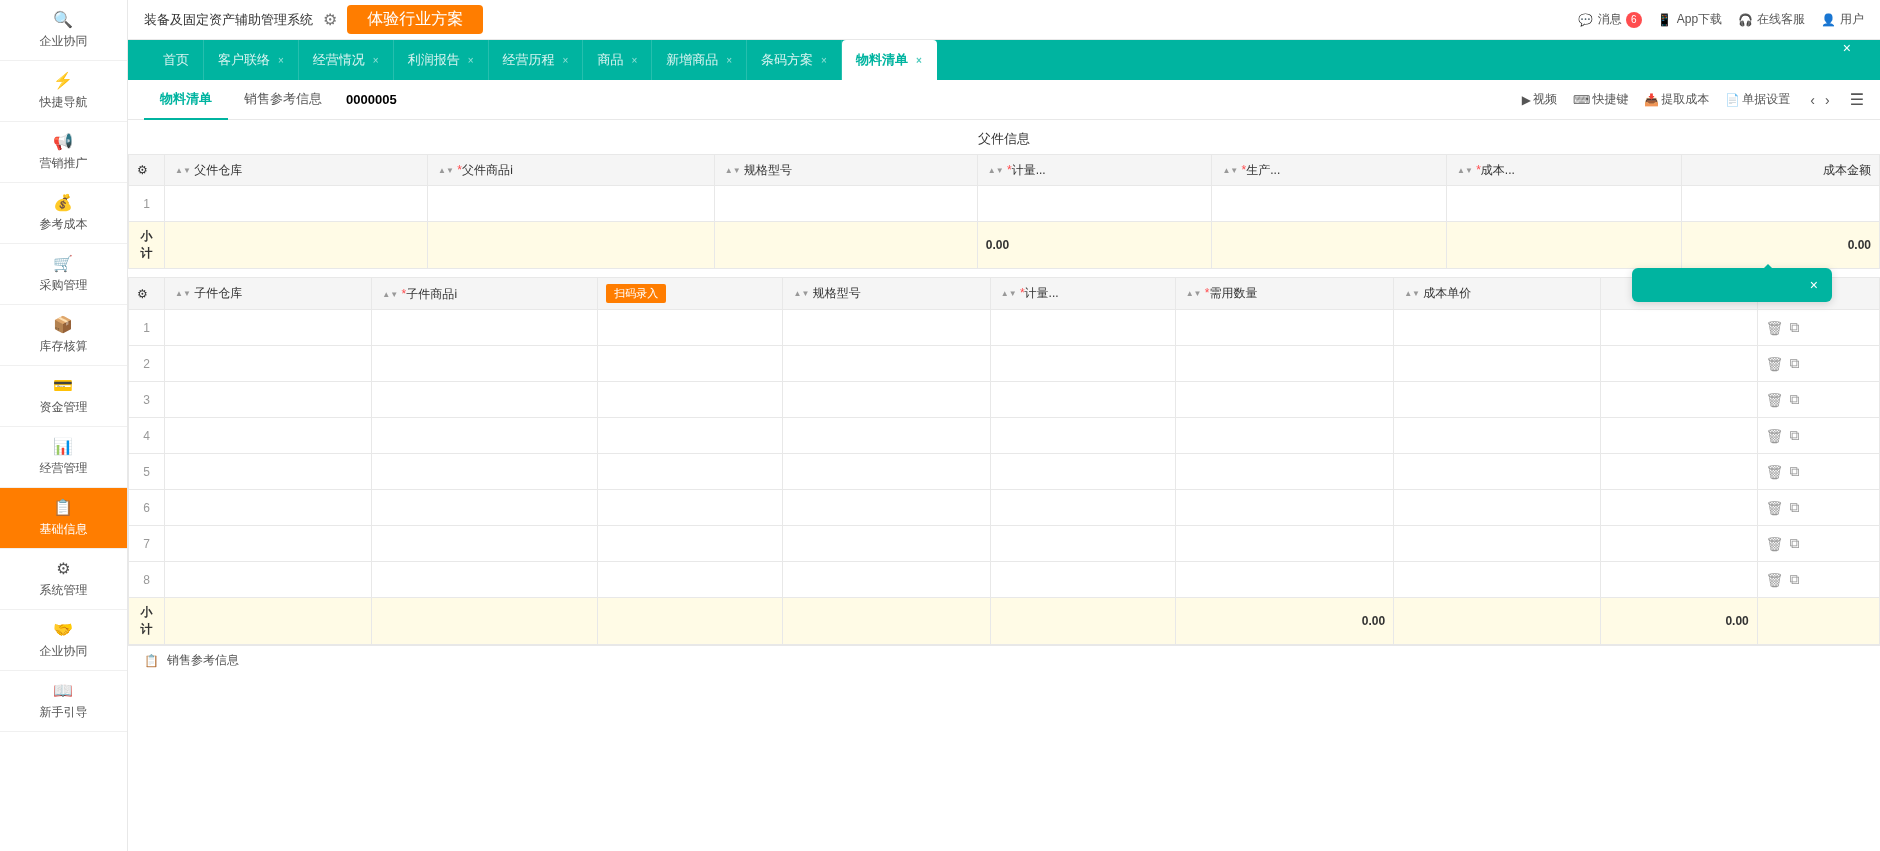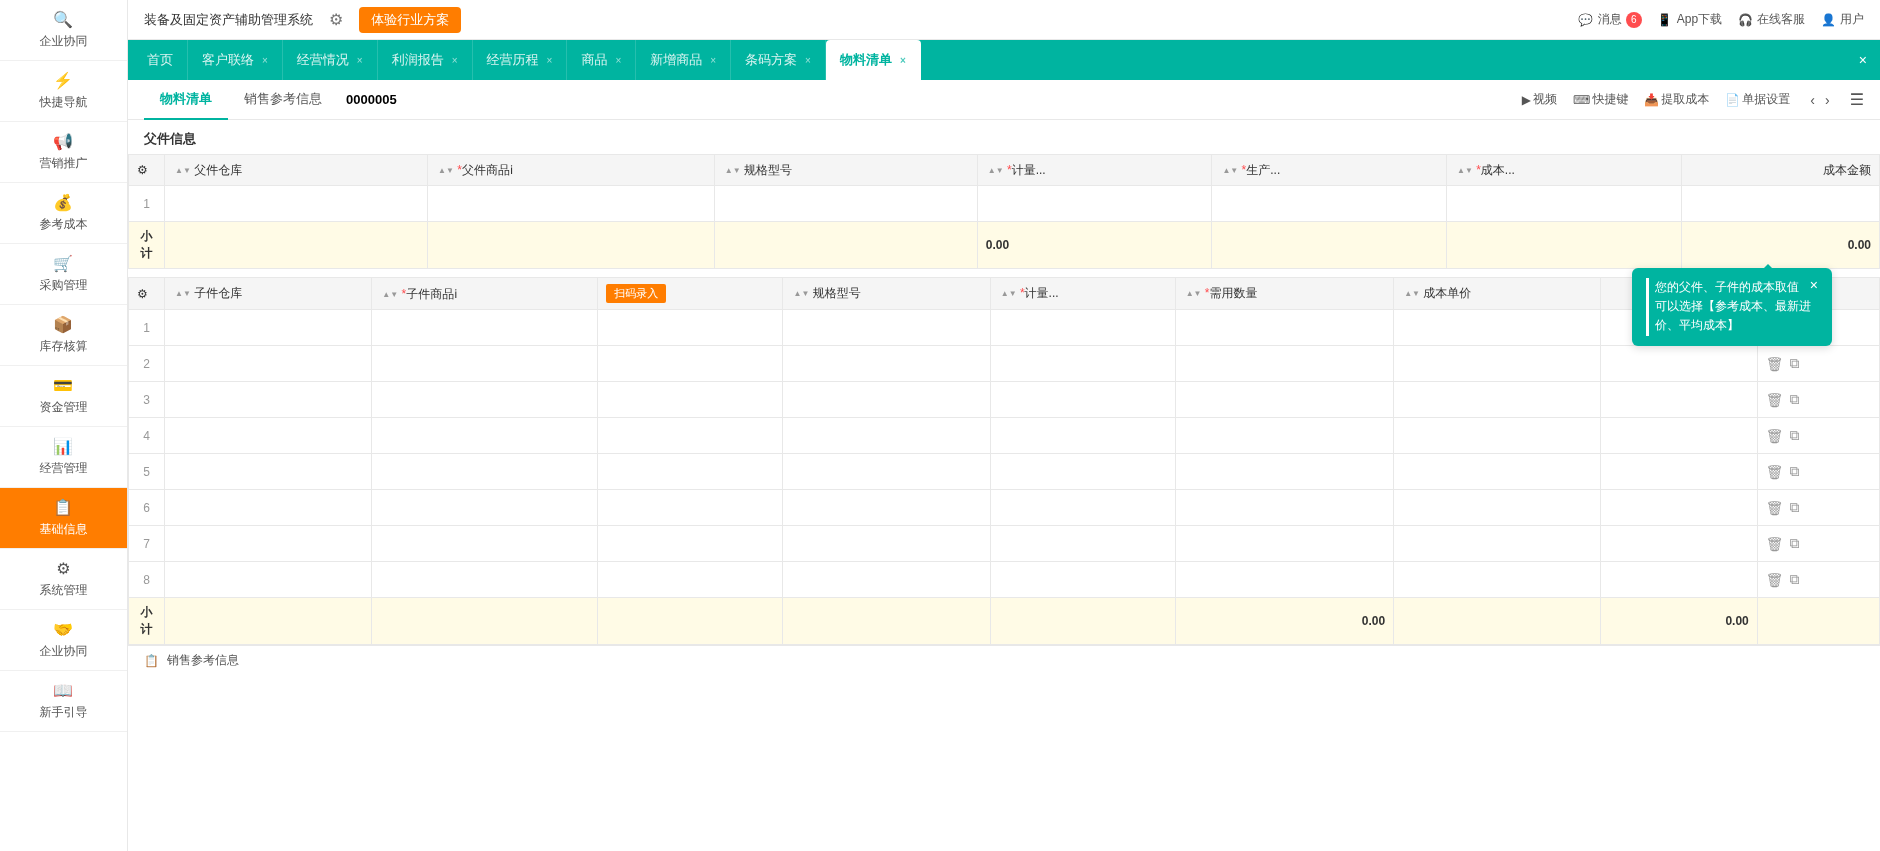--- a/index.html
+++ b/index.html
@@ -55,51 +55,50 @@
     
     .top-header {
       background: #fff;
       display: flex;
       align-items: center;
       justify-content: space-between;
       padding: 0 16px;
       height: 40px;
       border-bottom: 1px solid #e8e8e8;
     }
-    .top-header-left { display: flex; align-items: center; gap: 16px; font-size: 13px; color: #333; }
+    .top-header-left { display: flex; align-items: center; gap: 10px; font-size: 13px; color: #333; }
     .top-header-right { display: flex; align-items: center; gap: 16px; font-size: 12px; color: #555; }
     .settings-icon { cursor: pointer; font-size: 16px; color: #777; }
     .trial-btn {
       background: #ff7d00;
       color: #fff;
       border: none;
       border-radius: 4px;
-      padding: 4px 12px;
-      font-size: 13px;
+      padding: 4px 20px;
+      font-size: 16px;
       cursor: pointer;
     }
     .header-action { display: flex; align-items: center; gap: 4px; cursor: pointer; color: #555; }
     .badge {
       background: #ff4d4f;
       color: #fff;
       border-radius: 50%;
       font-size: 10px;
       width: 16px;
       height: 16px;
       display: flex;
       align-items: center;
       justify-content: center;
     }
 
     
     .nav-tabs {
       background: #00b4a0;
       display: flex;
-      align-items: center;
-      padding: 0 5px;
+      padding: 0 21px;
       height: 40px;
       overflow-x: auto;
       flex-shrink: 0;
     }
     .nav-tab {
       display: flex;
       align-items: center;
       gap: 4px;
       padding: 0 14px;
       height: 40px;
@@ -149,23 +148,24 @@
       flex: 1;
       overflow-y: auto;
       background: #fff;
       padding: 0;
       position: relative;
     }
 
     
     .section-title {
       font-size: 13px;
-      font-weight: bold;
+      font-weight: normal;
       color: #333;
       padding: 10px 16px 6px;
+      text-align: center;
     }
 
     
     .data-table {
       width: 100%;
       border-collapse: collapse;
       font-size: 12px;
     }
     .data-table th {
       background: #f5f5f5;
@@ -421,21 +421,20 @@
         <span class="nav-arrow">›</span>
       </div>
       <span style="cursor:pointer;font-size:16px;">☰</span>
     </div>
   </div>
 
   <div class="content">
 
     <div class="tooltip-box">
       <span class="tooltip-close">×</span>
-      <div class="tooltip-border-left">您的父件、子件的成本取值可以选择【参考成本、最新进价、平均成本】</div>
     </div>
 
     <div class="section-wrapper">
       <div class="section-title">父件信息</div>
       <table class="data-table">
         <thead>
           <tr>
             <th class="th-settings">⚙</th>
             <th>
               <span class="sort-arrows">▲▼</span> 父件仓库

